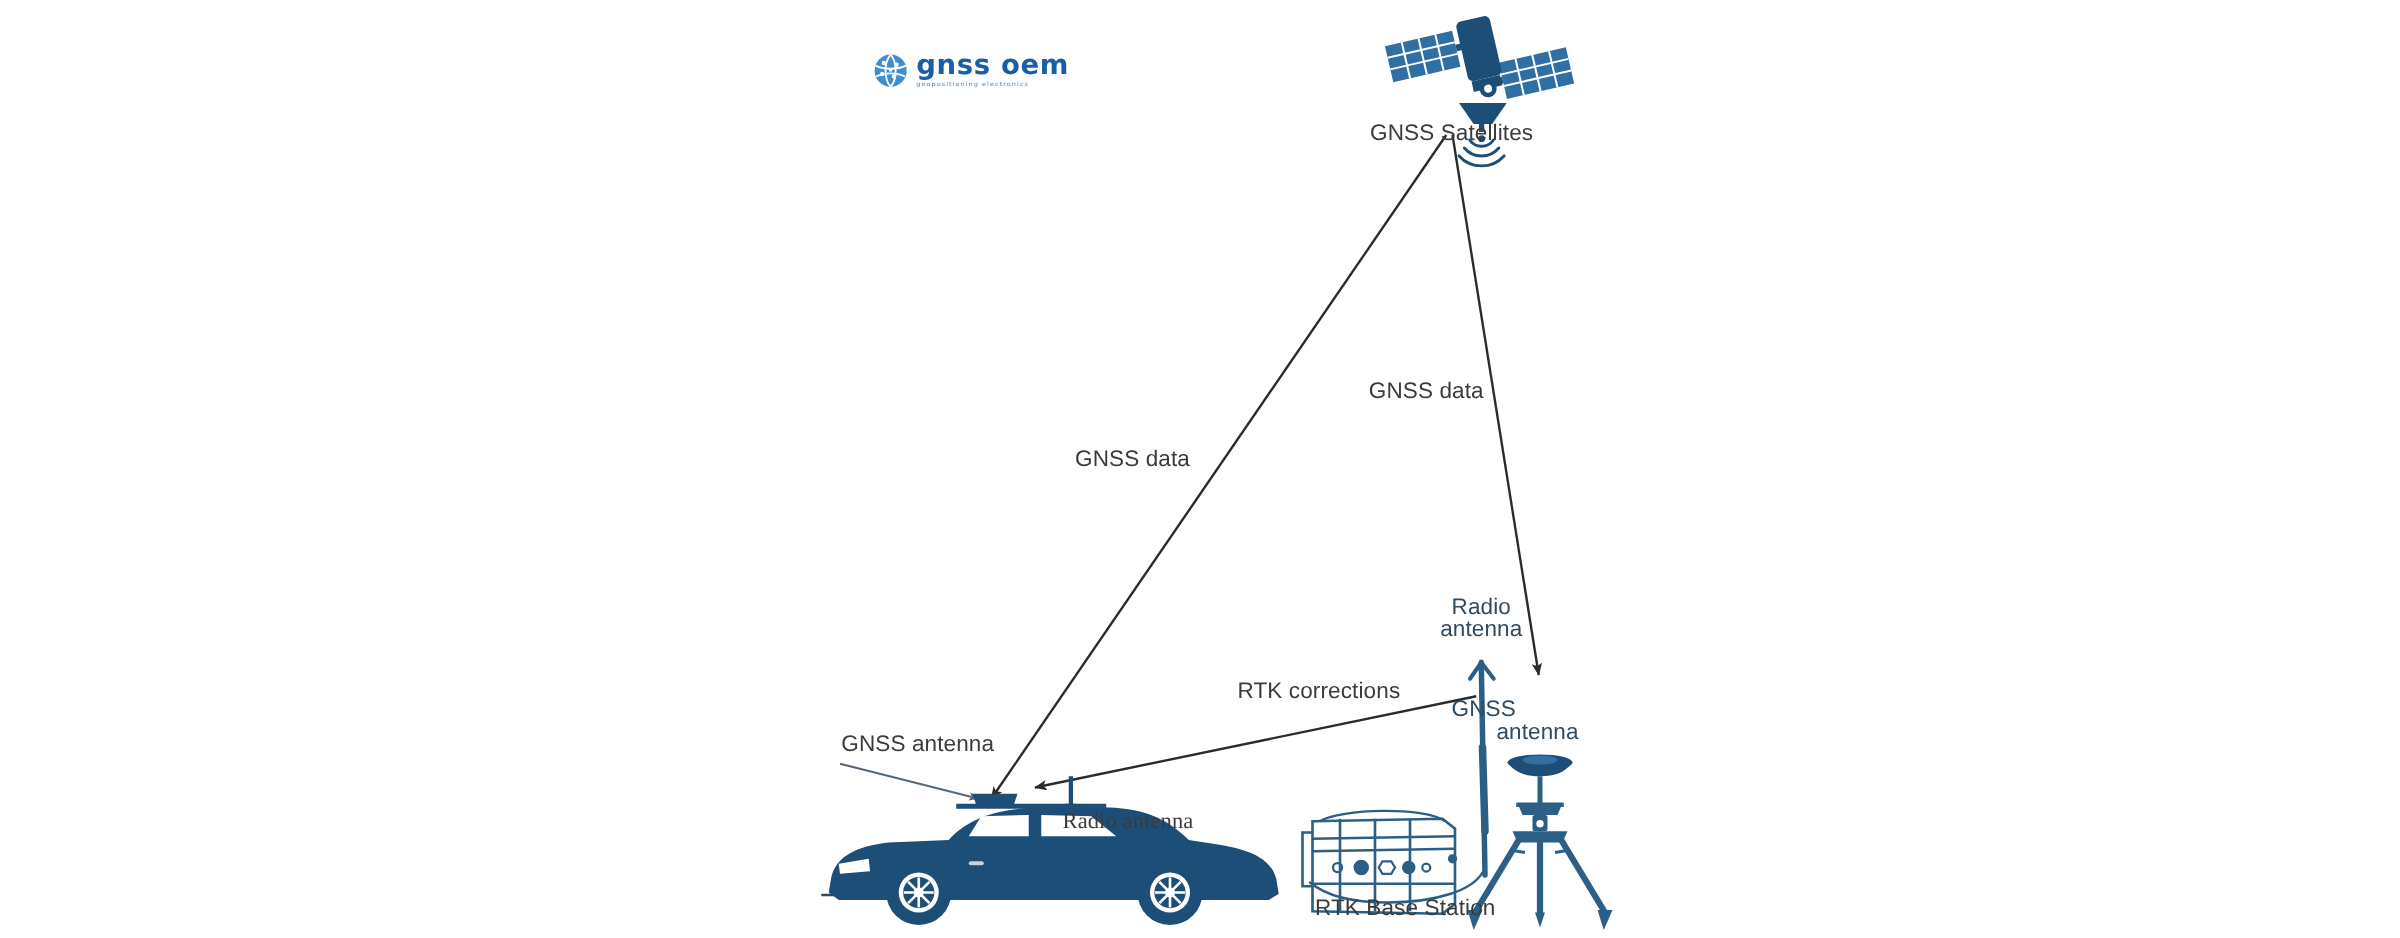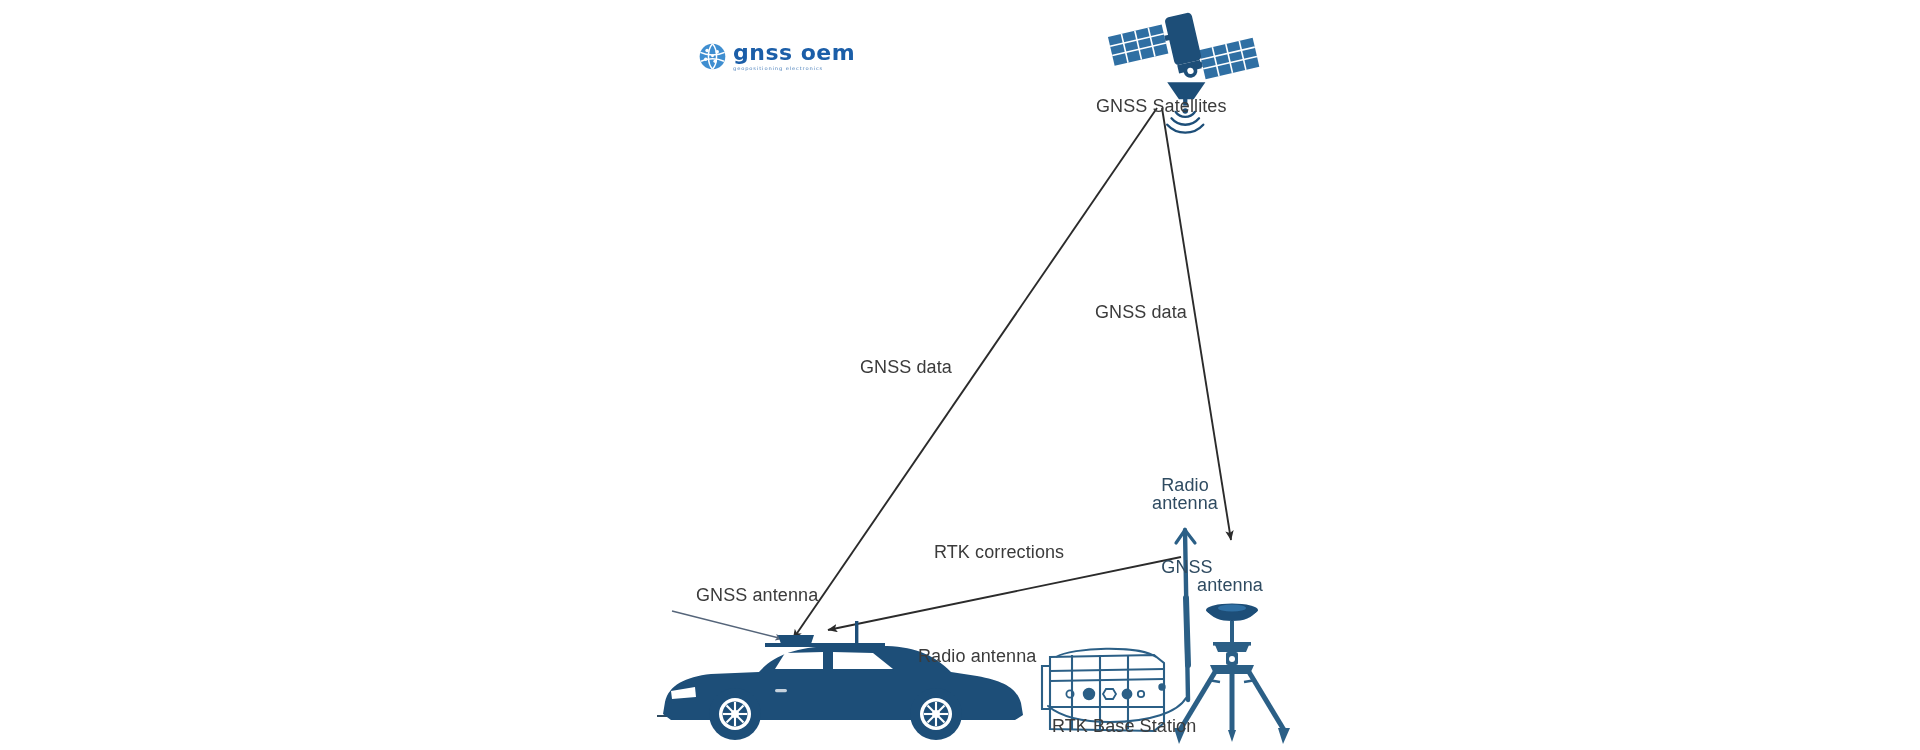--- a/index.html
+++ b/index.html
@@ -305,27 +305,27 @@
       <span class="logo-tagline">geopositioning electronics</span>
     </span>
   </div>
 
   <div class="label center" style="left:1096px; top:96px; width:118px;text-align:right;">GNSS Satellites</div>
 
   <div class="label" style="left:1095px; top:302px;">GNSS data</div>
 
   <div class="label" style="left:860px; top:357px;">GNSS data</div>
 
-  <div class="label" style="left:934px; top:542px;">RTK corrections</div>
+  <div class="label" style="left:990px; top:542px;">RTK corrections</div>
 
   <div class="label small" style="left:1140px; top:475px; width:90px;">Radio</div>
   <div class="label small" style="left:1140px; top:493px; width:90px;">antenna</div>
 
   <div class="label small" style="left:1147px; top:557px; width:80px;">GNSS</div>
   <div class="label small" style="left:1190px; top:575px; width:80px;">antenna</div>
 
-  <div class="label" style="left:696px; top:585px;">GNSS antenna</div>
-
-  <div class="label" style="left:918px; top:646px;">Radio antenna</div>
+  <div class="label" style="left:673px; top:585px;">GNSS antenna</div>
+
+  <div class="label" style="left:850px; top:646px;font-family:Liberation Serif, serif;">Radio antenna</div>
 
   <div class="label" style="left:1052px; top:716px;">RTK Base Station</div>
 
 </div>
 
 </body></html>

